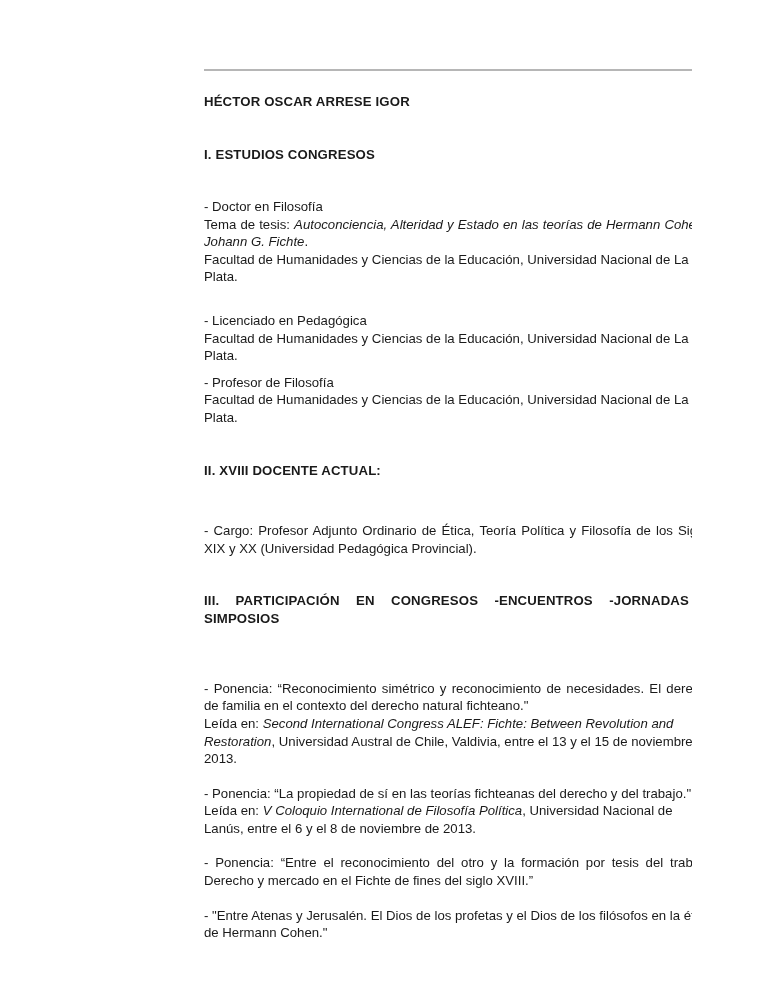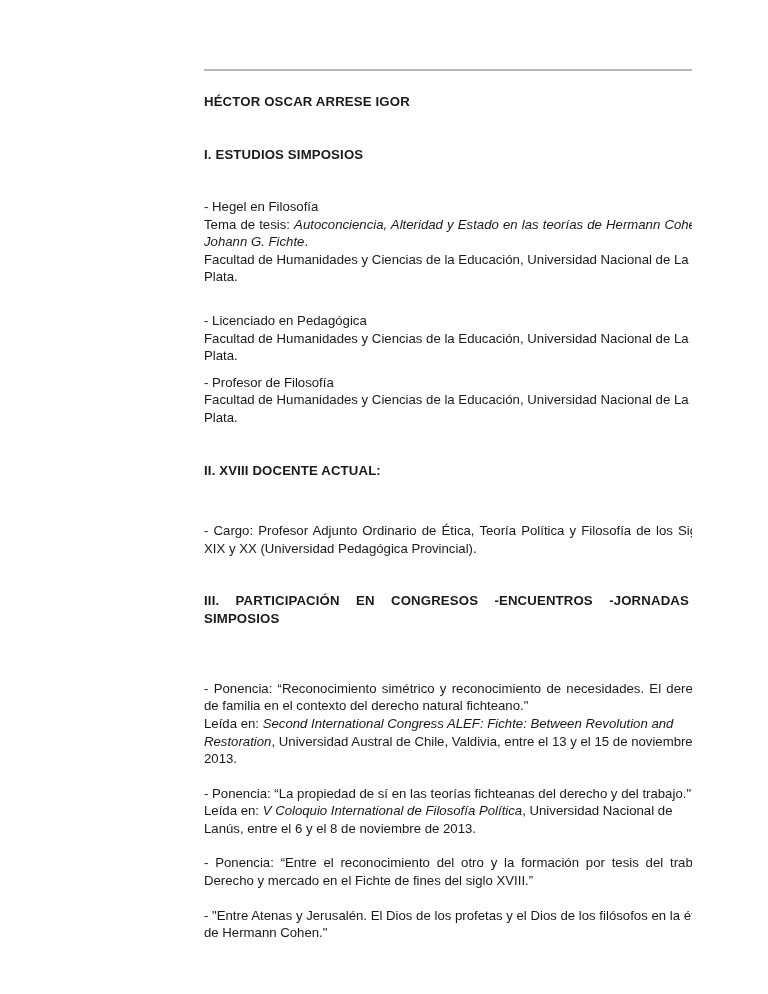--- a/index.html
+++ b/index.html
@@ -89,26 +89,26 @@
 
 <div class="page">
   <div class="content">
 
     <div class="top-rule"></div>
 
     <div class="doc-title">HÉCTOR OSCAR ARRESE IGOR</div>
 
     <div class="sp-l"></div>
 
-    <div class="section-heading">I. ESTUDIOS SIMPOSIOS</div>
+    <div class="section-heading">I. ESTUDIOS CONGRESOS</div>
 
     <div class="sp-l"></div>
 
     <div class="entry-block">
-      <p class="para nojust">- Hegel en Filosofía</p>
+      <p class="para nojust">- Doctor en Filosofía</p>
       <p class="para"><span>Tema de tesis: </span><span class="it">Autoconciencia, Alteridad y Estado en las teorías de Hermann Cohen y Johann G. Fichte</span><span>.</span></p>
       <p class="para nojust">Facultad de Humanidades y Ciencias de la Educación, Universidad Nacional de La Plata.</p>
     </div>
 
     <div class="sp-m"></div>
 
     <div class="entry-block">
       <p class="para nojust">- Licenciado en Pedagógica</p>
       <p class="para nojust">Facultad de Humanidades y Ciencias de la Educación, Universidad Nacional de La Plata.</p>
     </div>

